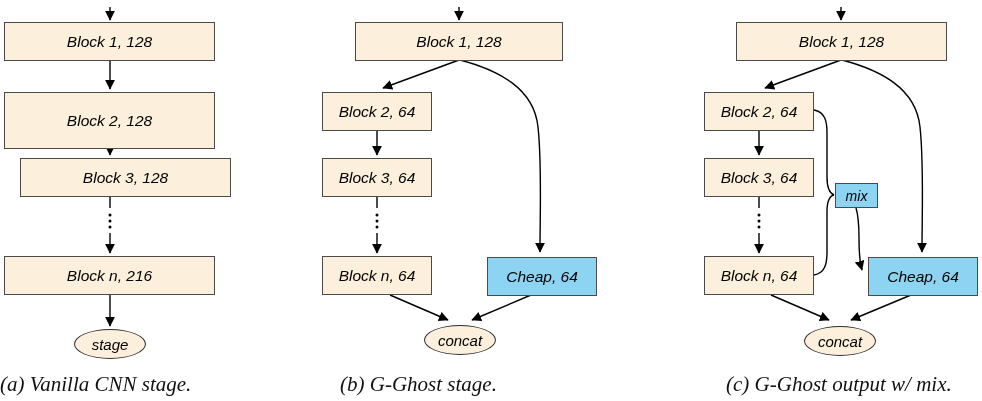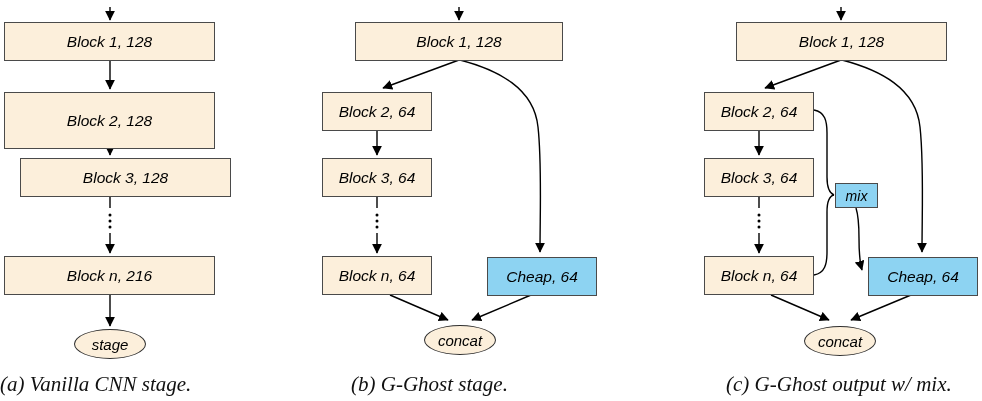--- a/index.html
+++ b/index.html
@@ -105,21 +105,21 @@
     <div class="caption" style="left:0px;top:373px;width:230px">(a) Vanilla CNN stage.</div>
   </div>
 
   <div class="panel">
     <div class="node" style="left:355px;top:22px;width:208px;height:39px">Block 1, 128</div>
     <div class="node" style="left:322px;top:92px;width:110px;height:39px">Block 2, 64</div>
     <div class="node" style="left:322px;top:158px;width:110px;height:39px">Block 3, 64</div>
     <div class="node" style="left:322px;top:256px;width:110px;height:39px">Block n, 64</div>
     <div class="node cheap" style="left:487px;top:257px;width:110px;height:39px">Cheap, 64</div>
     <div class="node ellipse" style="left:424px;top:325px;width:72px;height:30px">concat</div>
-    <div class="caption" style="left:351px;top:373px;width:230px">(b) G-Ghost stage.</div>
+    <div class="caption" style="left:340px;top:373px;width:230px">(b) G-Ghost stage.</div>
   </div>
 
   <div class="panel">
     <div class="node" style="left:736px;top:22px;width:211px;height:39px">Block 1, 128</div>
     <div class="node" style="left:704px;top:92px;width:110px;height:39px">Block 2, 64</div>
     <div class="node" style="left:704px;top:158px;width:110px;height:39px">Block 3, 64</div>
     <div class="node mix" style="left:835px;top:183px;width:43px;height:25px">mix</div>
     <div class="node" style="left:704px;top:256px;width:110px;height:39px">Block n, 64</div>
     <div class="node cheap" style="left:868px;top:257px;width:110px;height:39px">Cheap, 64</div>
     <div class="node ellipse" style="left:804px;top:326px;width:72px;height:30px">concat</div>

